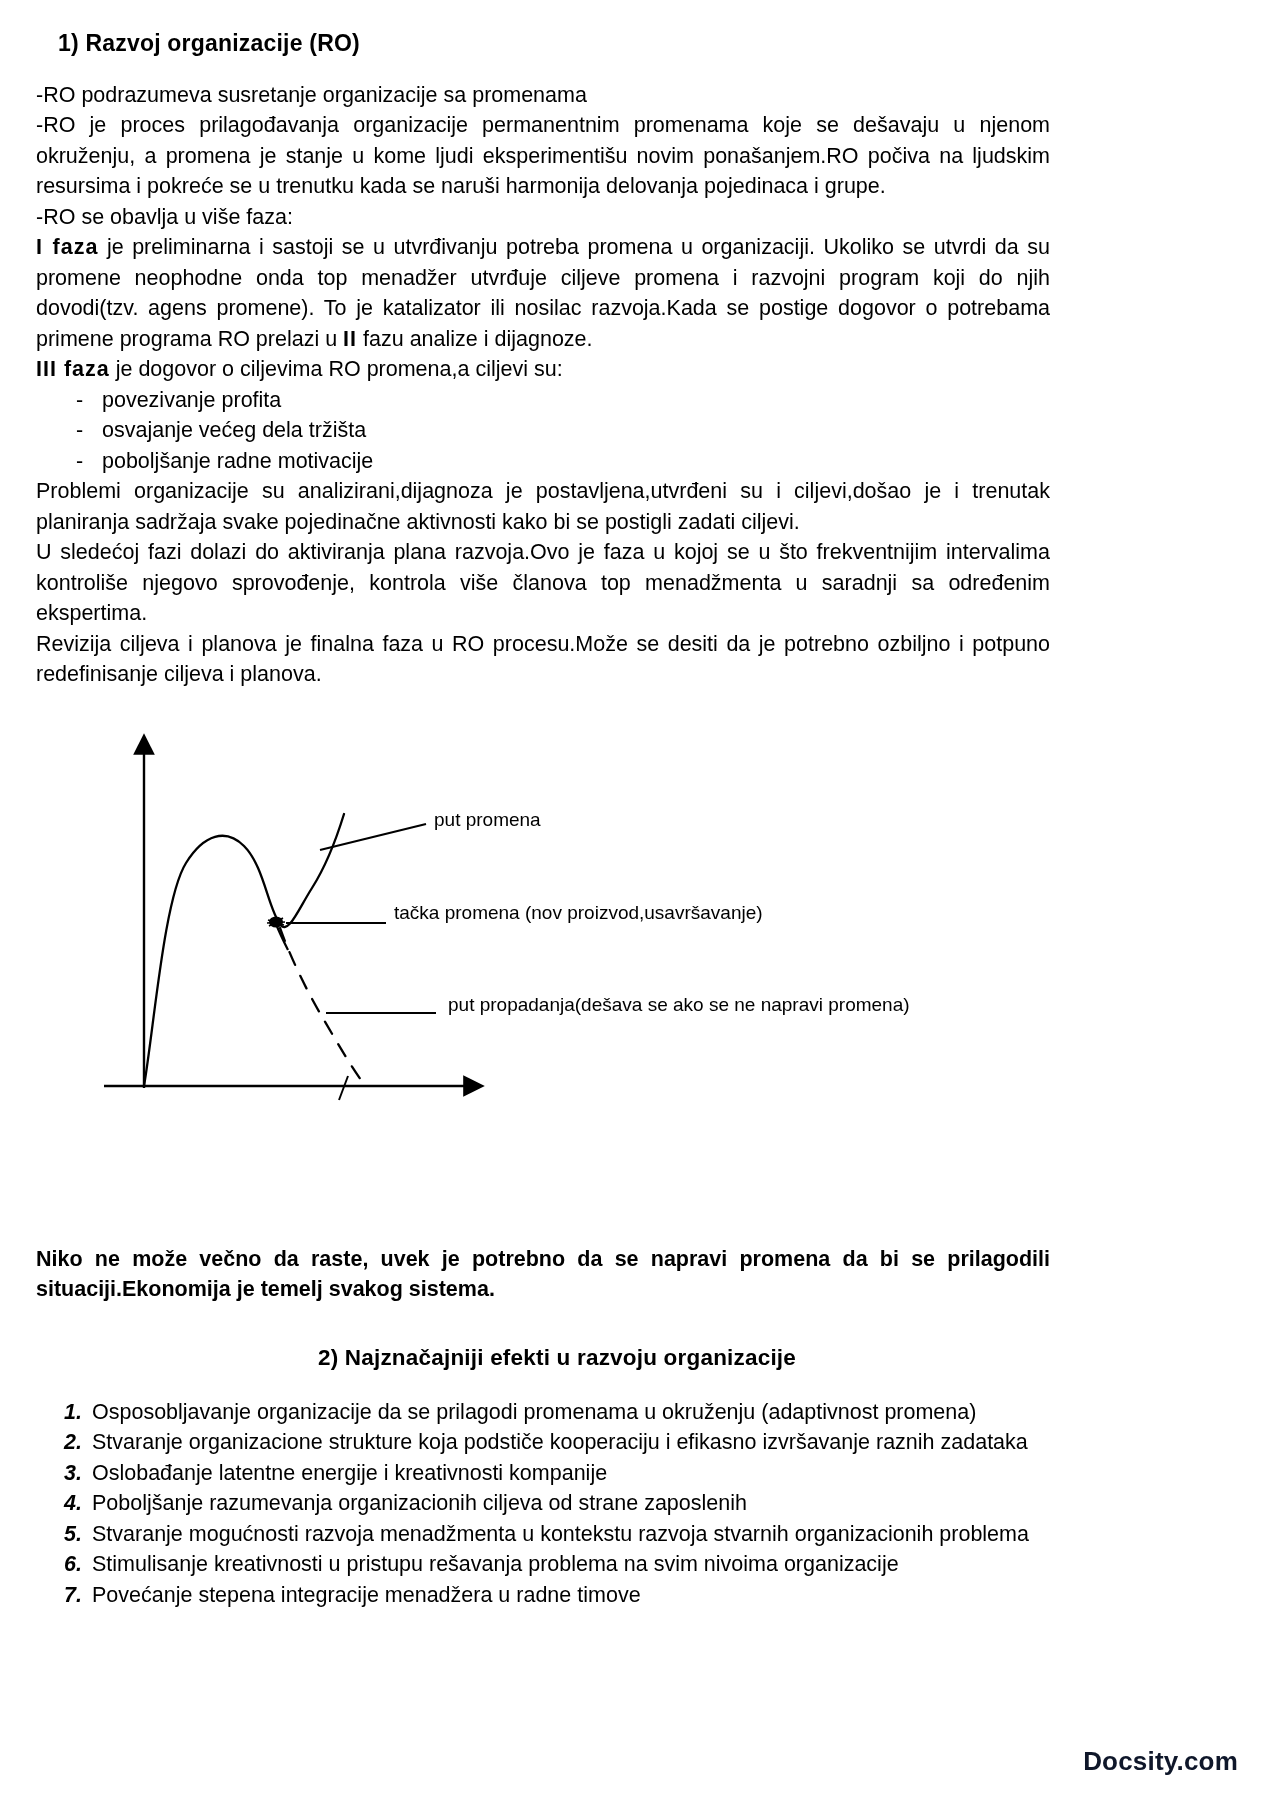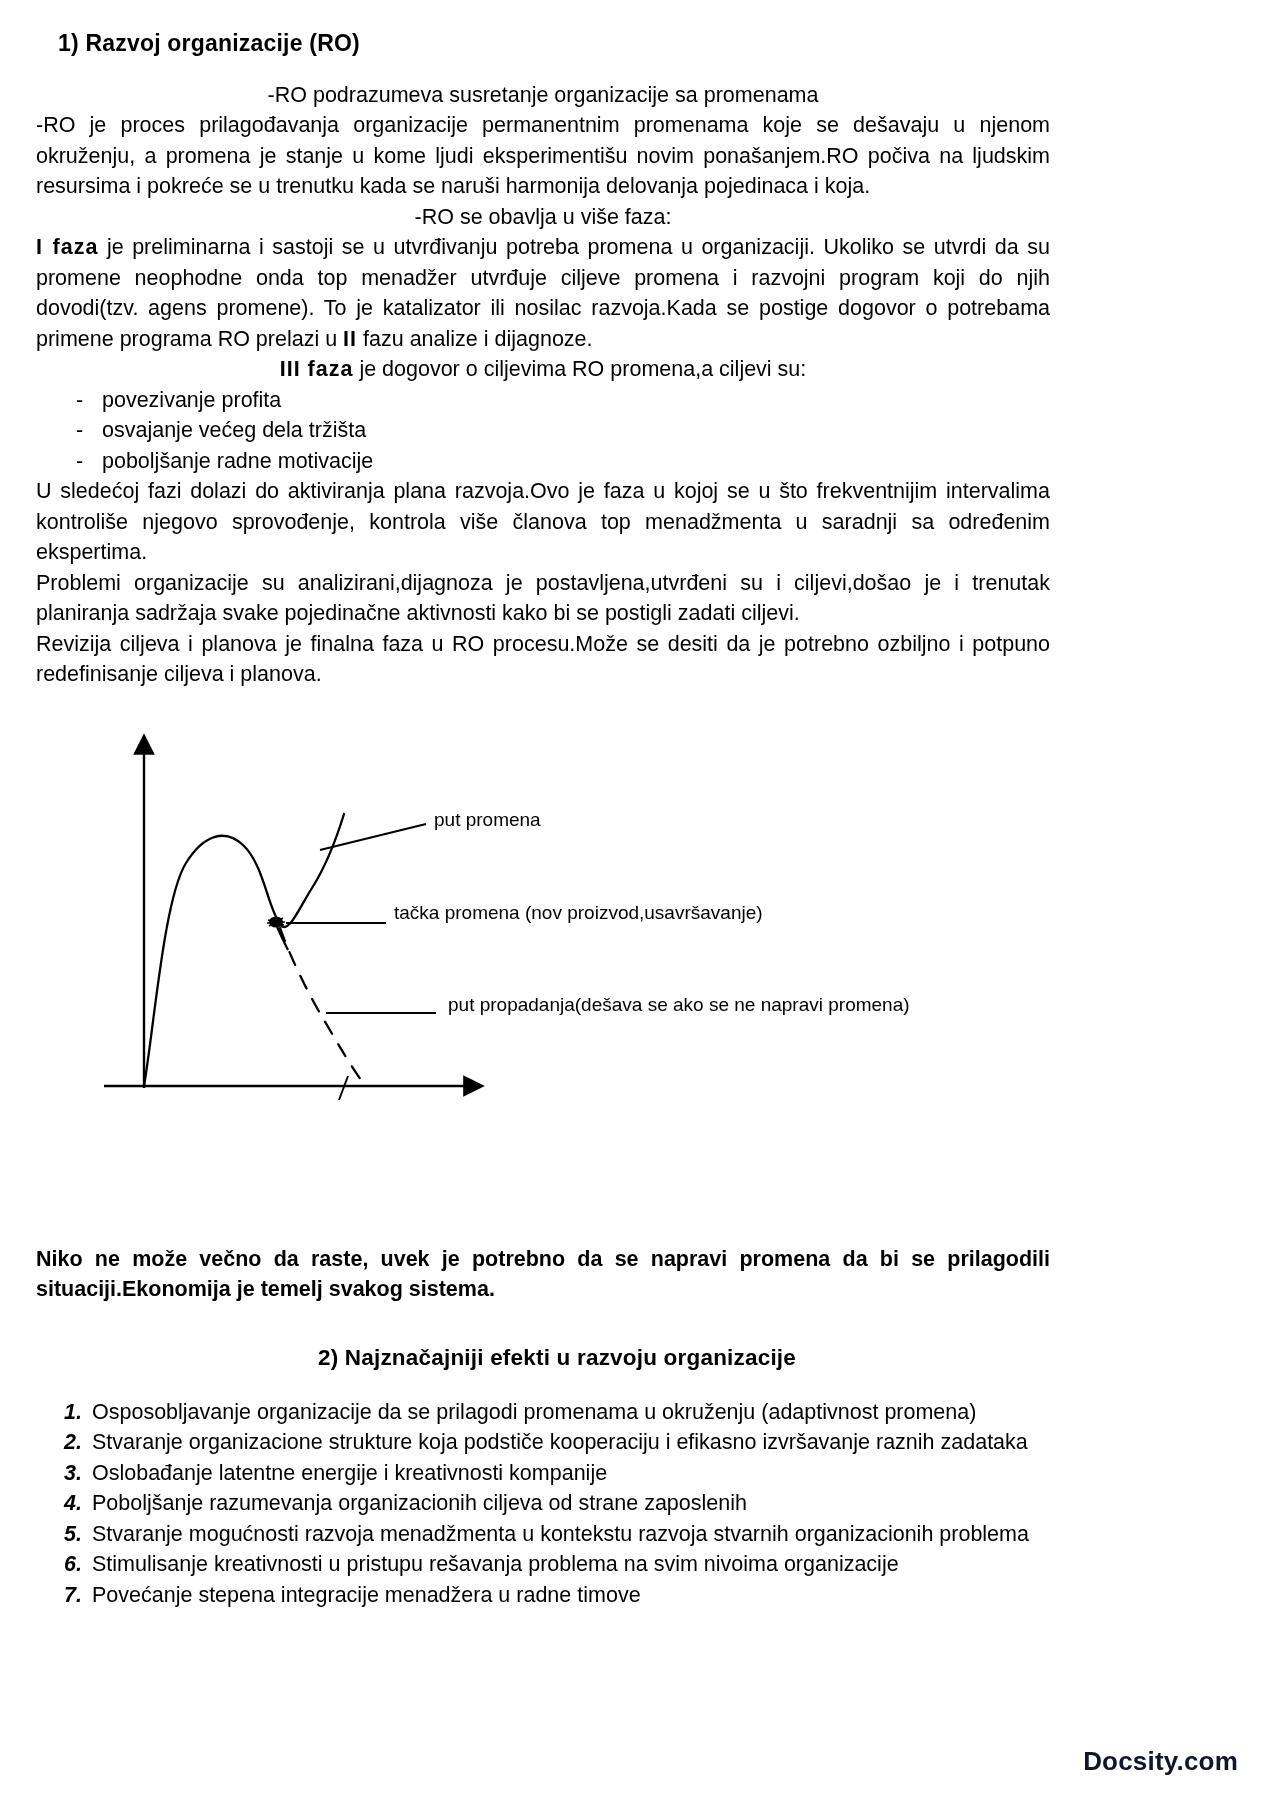--- a/index.html
+++ b/index.html
@@ -35,21 +35,21 @@
     line-height: 1.2;
   }
 
   .para {
     font-size: 21.5px;
     line-height: 30.5px;
     margin: 0;
     text-align: justify;
     text-justify: inter-word;
   }
-  .para.nojust { text-align: center; }
+  .para.nojust { text-align: left; }
 
   .block-top { margin-top: 22px; }
 
   .bullets {
     list-style: none;
     margin: 0;
     padding: 0;
   }
   .bullets li {
     font-size: 21.5px;
@@ -116,37 +116,37 @@
 </head>
 <body>
 
 <div class="page">
   <div class="content">
 
     <h1 class="section-title">1) Razvoj organizacije  (RO)</h1>
 
     <div class="block-top">
       <p class="para nojust">-RO podrazumeva susretanje organizacije sa promenama</p>
-      <p class="para">-RO je proces prilagođavanja organizacije permanentnim promenama koje se dešavaju u njenom okruženju, a promena je stanje u kome ljudi eksperimentišu novim ponašanjem.RO počiva na ljudskim resursima i pokreće se u trenutku kada se naruši harmonija delovanja pojedinaca i koja.</p>
+      <p class="para">-RO je proces prilagođavanja organizacije permanentnim promenama koje se dešavaju u njenom okruženju, a promena je stanje u kome ljudi eksperimentišu novim ponašanjem.RO počiva na ljudskim resursima i pokreće se u trenutku kada se naruši harmonija delovanja pojedinaca i grupe.</p>
       <p class="para nojust">-RO se obavlja u više faza:</p>
     </div>
 
     <p class="para"><span class="faza">I faza</span><span> je preliminarna i sastoji se u utvrđivanju potreba promena u organizaciji. Ukoliko se utvrdi da su promene neophodne onda top menadžer utvrđuje ciljeve promena i razvojni program koji do njih dovodi(tzv. agens promene). To je katalizator ili nosilac razvoja.Kada se postige dogovor o potrebama primene programa RO prelazi u </span><span class="faza">II</span><span> fazu analize i dijagnoze.</span></p>
 
     <p class="para nojust"><span class="faza">III faza</span><span> je dogovor o ciljevima RO promena,a ciljevi su:</span></p>
 
     <ul class="bullets">
       <li><span class="dash">-</span><span>povezivanje profita</span></li>
       <li><span class="dash">-</span><span>osvajanje većeg dela tržišta</span></li>
       <li><span class="dash">-</span><span>poboljšanje radne motivacije</span></li>
     </ul>
 
     <div>
+      <p class="para">Problemi organizacije su analizirani,dijagnoza je postavljena,utvrđeni su i ciljevi,došao je i trenutak planiranja sadržaja svake pojedinačne aktivnosti kako bi se postigli zadati ciljevi.</p>
       <p class="para">U sledećoj fazi dolazi do aktiviranja plana razvoja.Ovo je faza u kojoj se u što frekventnijim intervalima kontroliše njegovo sprovođenje, kontrola više članova top menadžmenta u saradnji sa određenim ekspertima.</p>
-      <p class="para">Problemi organizacije su analizirani,dijagnoza je postavljena,utvrđeni su i ciljevi,došao je i trenutak planiranja sadržaja svake pojedinačne aktivnosti kako bi se postigli zadati ciljevi.</p>
       <p class="para">Revizija ciljeva i planova je finalna faza u RO procesu.Može se desiti da je potrebno ozbiljno i potpuno redefinisanje ciljeva i planova.</p>
     </div>
 
     <div class="diagram-wrap">
       <svg width="1014" height="420" viewBox="0 0 1014 420" xmlns="http://www.w3.org/2000/svg">
         <defs>
           <marker id="arrHead" markerWidth="12" markerHeight="12" refX="2" refY="4.5" orient="auto">
             <path d="M0,0 L9,4.5 L0,9 z" fill="#000"></path>
           </marker>
         </defs>

